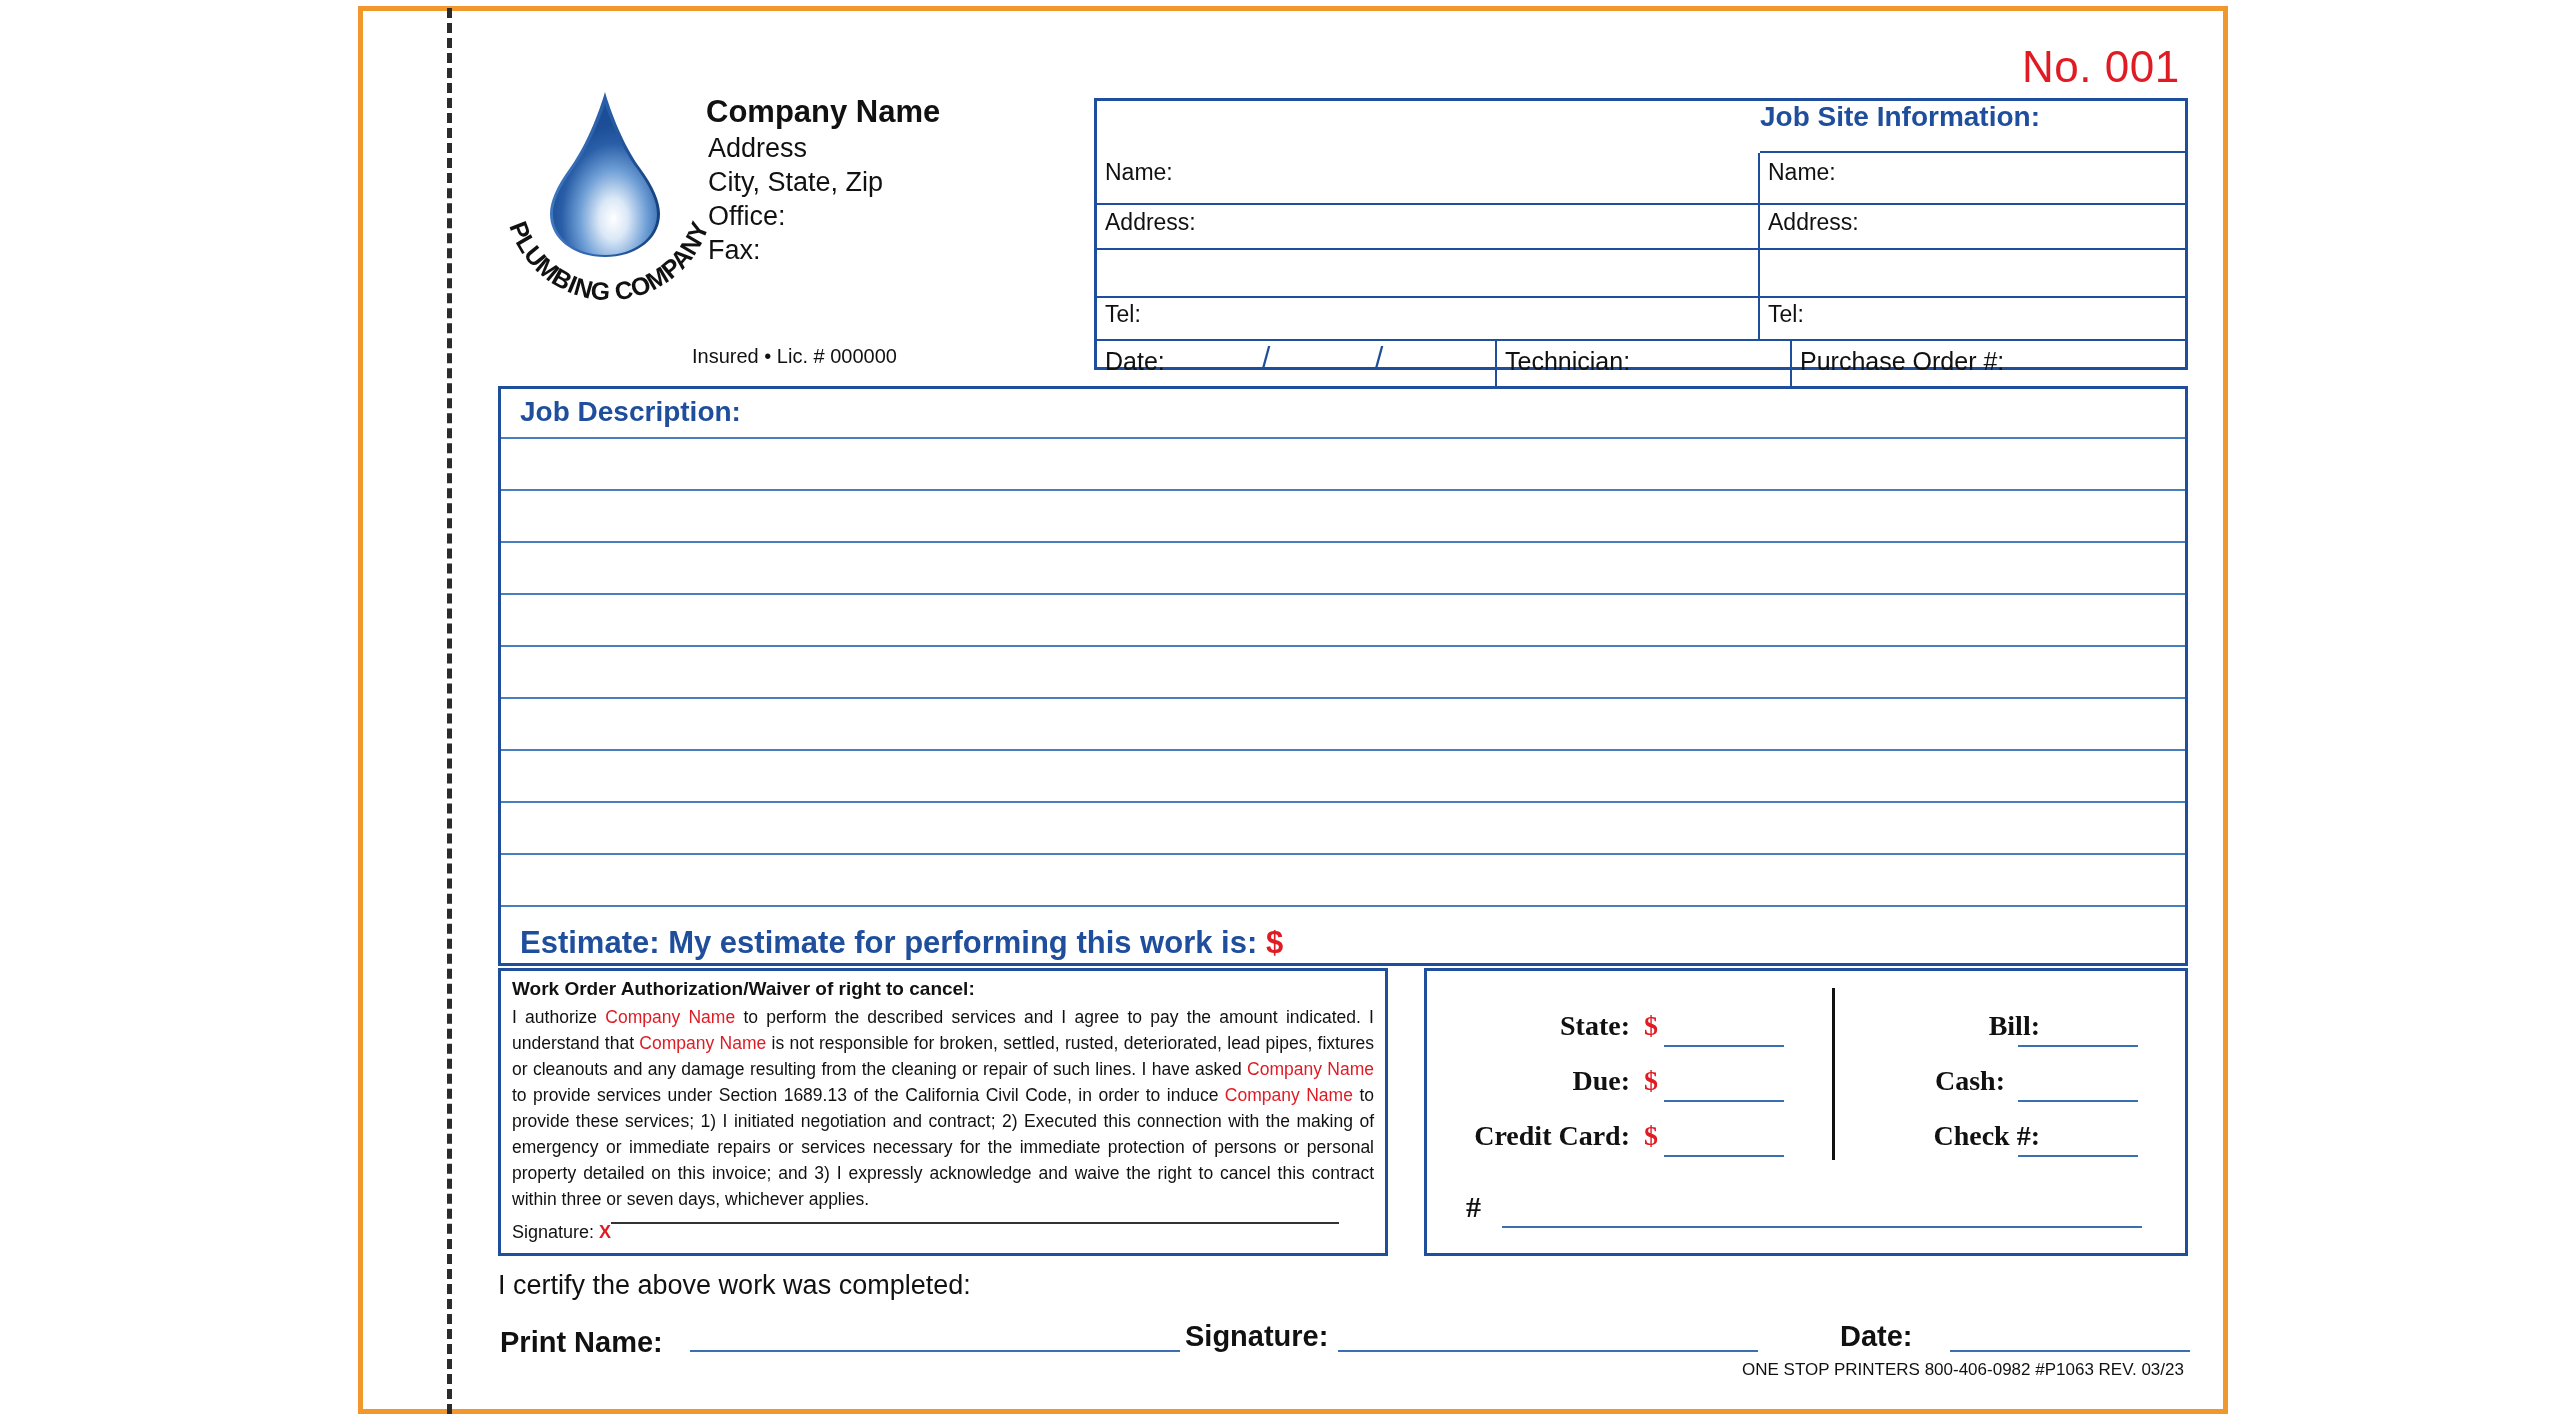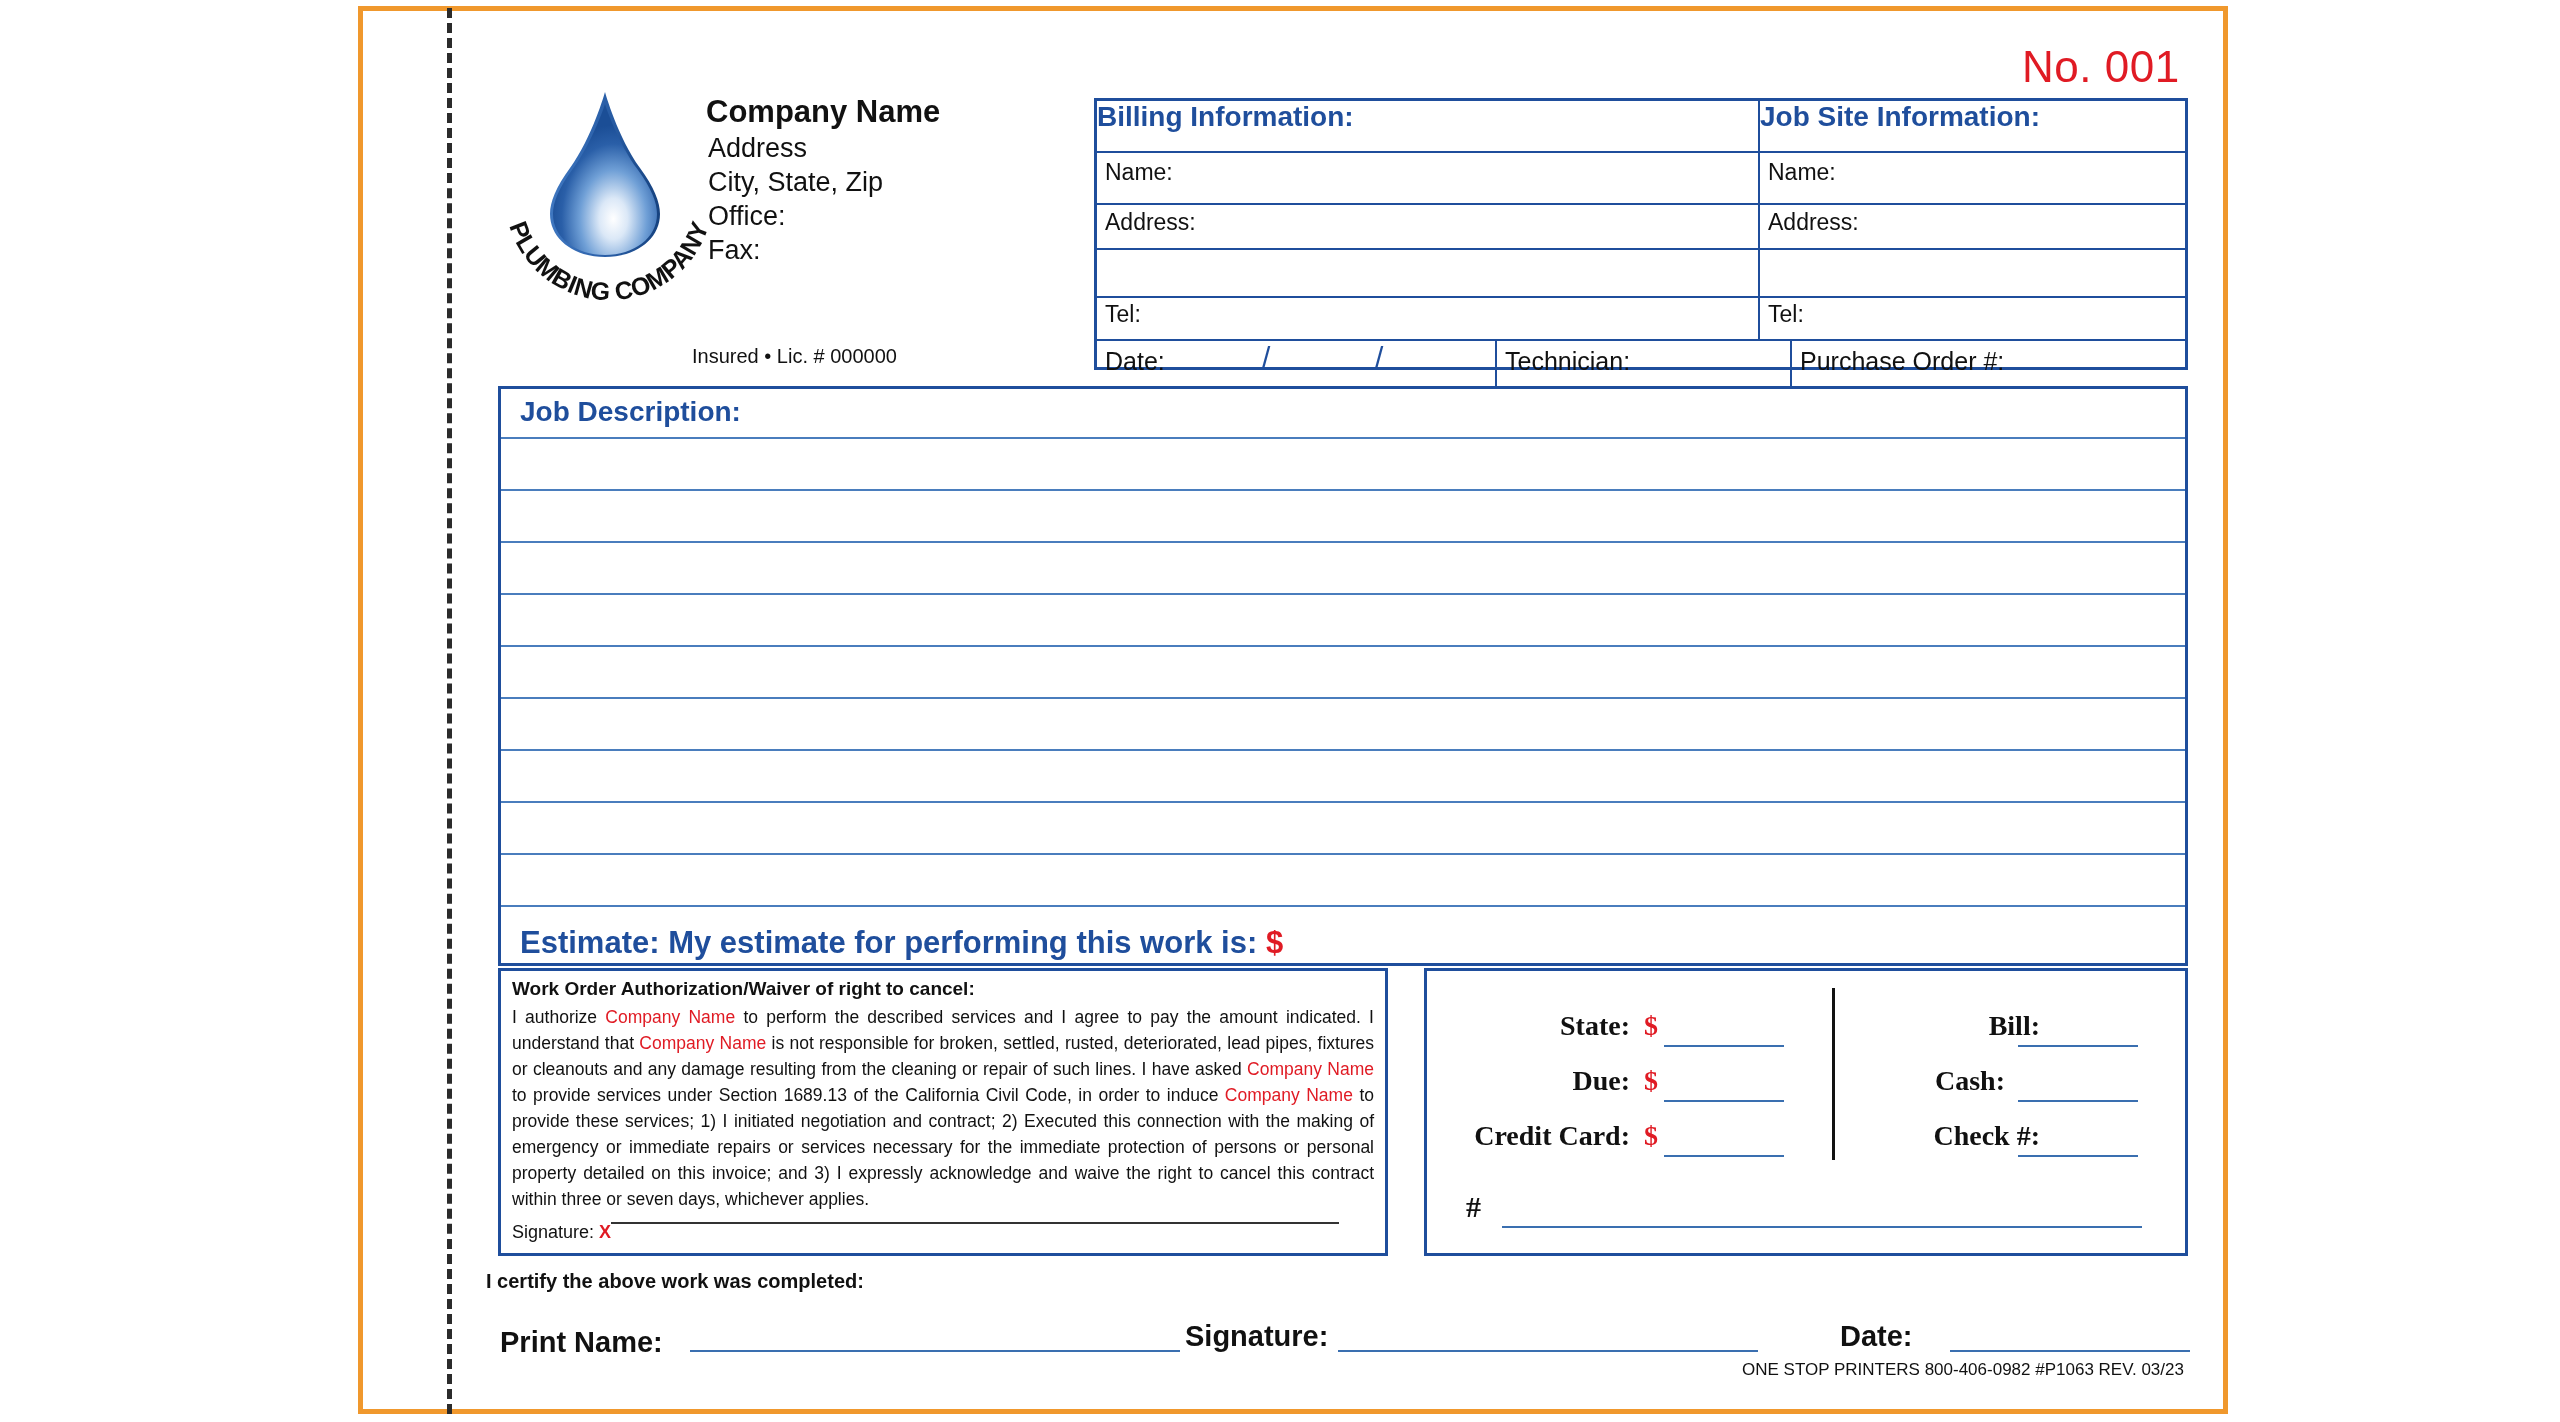--- a/index.html
+++ b/index.html
@@ -229,25 +229,24 @@
   .pay-hash {
     left: 1466px; top: 1190px;
     font-family: "Liberation Serif", serif;
     font-size: 30px;
     font-weight: bold;
     color: #111111;
   }
 
   
   .certify {
-    left: 486px; top: 1270px;
-    font-size: 20px;
-    color: #111111;
-    white-space: nowrap;
-    font-weight: bold;
+    left: 498px; top: 1270px;
+    font-size: 27px;
+    color: #111111;
+    white-space: nowrap;
   }
   .bottom-label {
     position: absolute;
     font-size: 29px;
     font-weight: bold;
     color: #111111;
     white-space: nowrap;
   }
   .bottom-blank {
     position: absolute;
@@ -306,23 +305,20 @@
 
     <div class="abs company-name">Company Name</div>
     <div class="abs company-line addr1">Address</div>
     <div class="abs company-line addr2">City, State, Zip</div>
     <div class="abs company-line addr3">Office:</div>
     <div class="abs company-line addr4">Fax:</div>
     <div class="abs insured">Insured  •  Lic. # 000000</div>
 
     <div class="abs bjtable">
 
-      <div class="bj-cell" style="left:0;top:0;width:663px;height:52px;">
-        <div class="bj-head" style="top:10px;">Billing Information:</div>
-      </div>
       <div class="bj-cell" style="left:663px;top:0;width:425px;height:52px;border-right:none;">
         <div class="bj-head" style="top:10px;">Job Site Information:</div>
       </div>
 
       <div class="bj-cell" style="left:0;top:52px;width:663px;height:52px;">
         <div class="bj-label" style="top:6px;">Name:</div>
       </div>
       <div class="bj-cell" style="left:663px;top:52px;width:425px;height:52px;border-right:none;">
         <div class="bj-label" style="top:6px;">Name:</div>
       </div>

